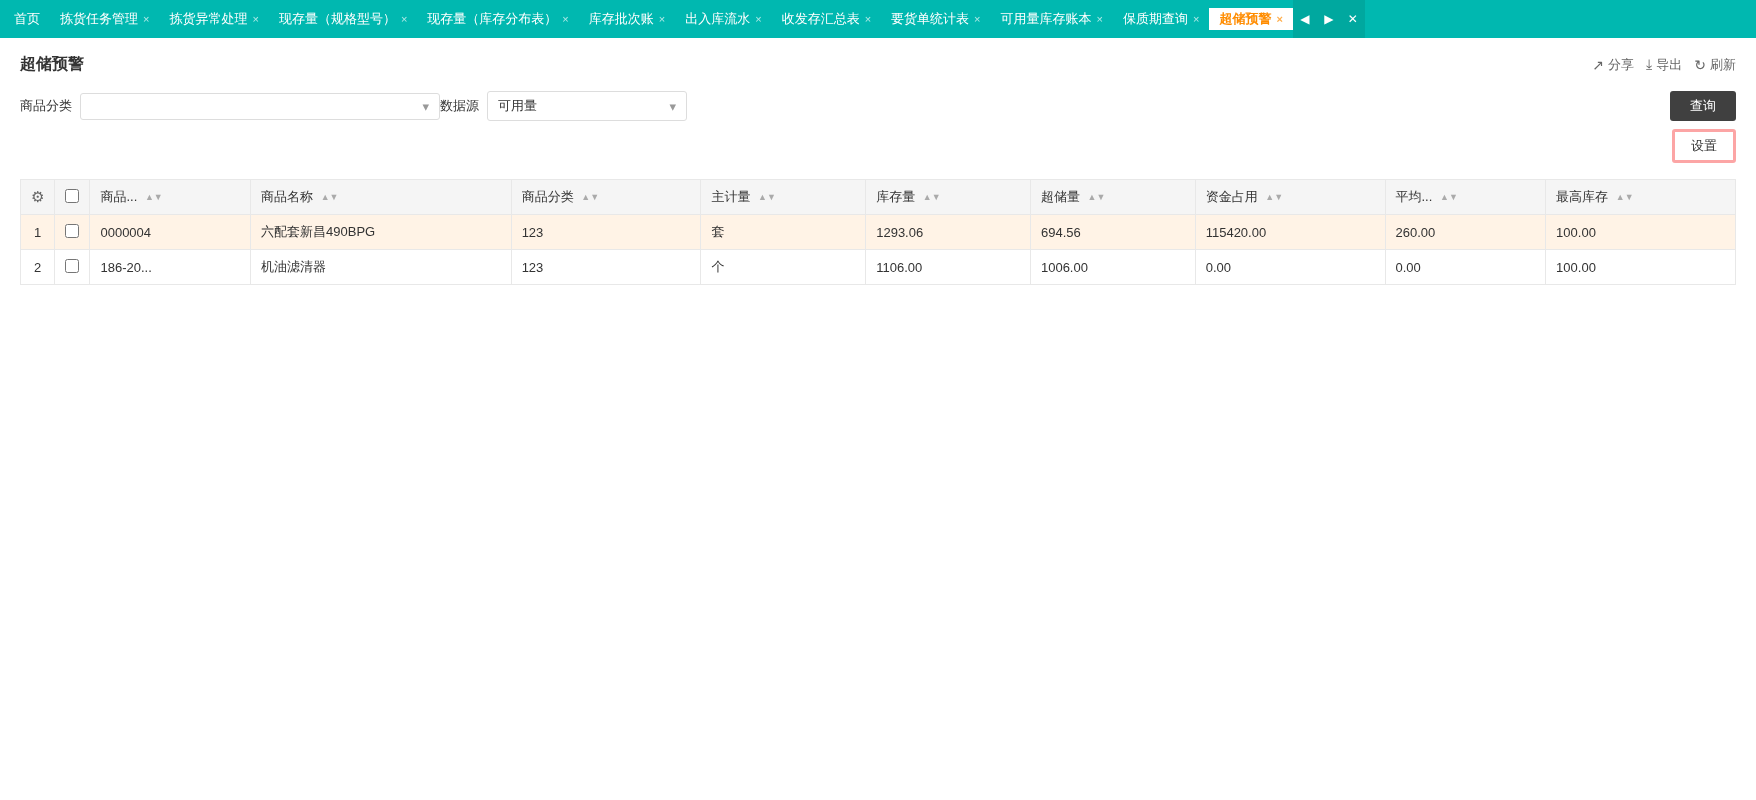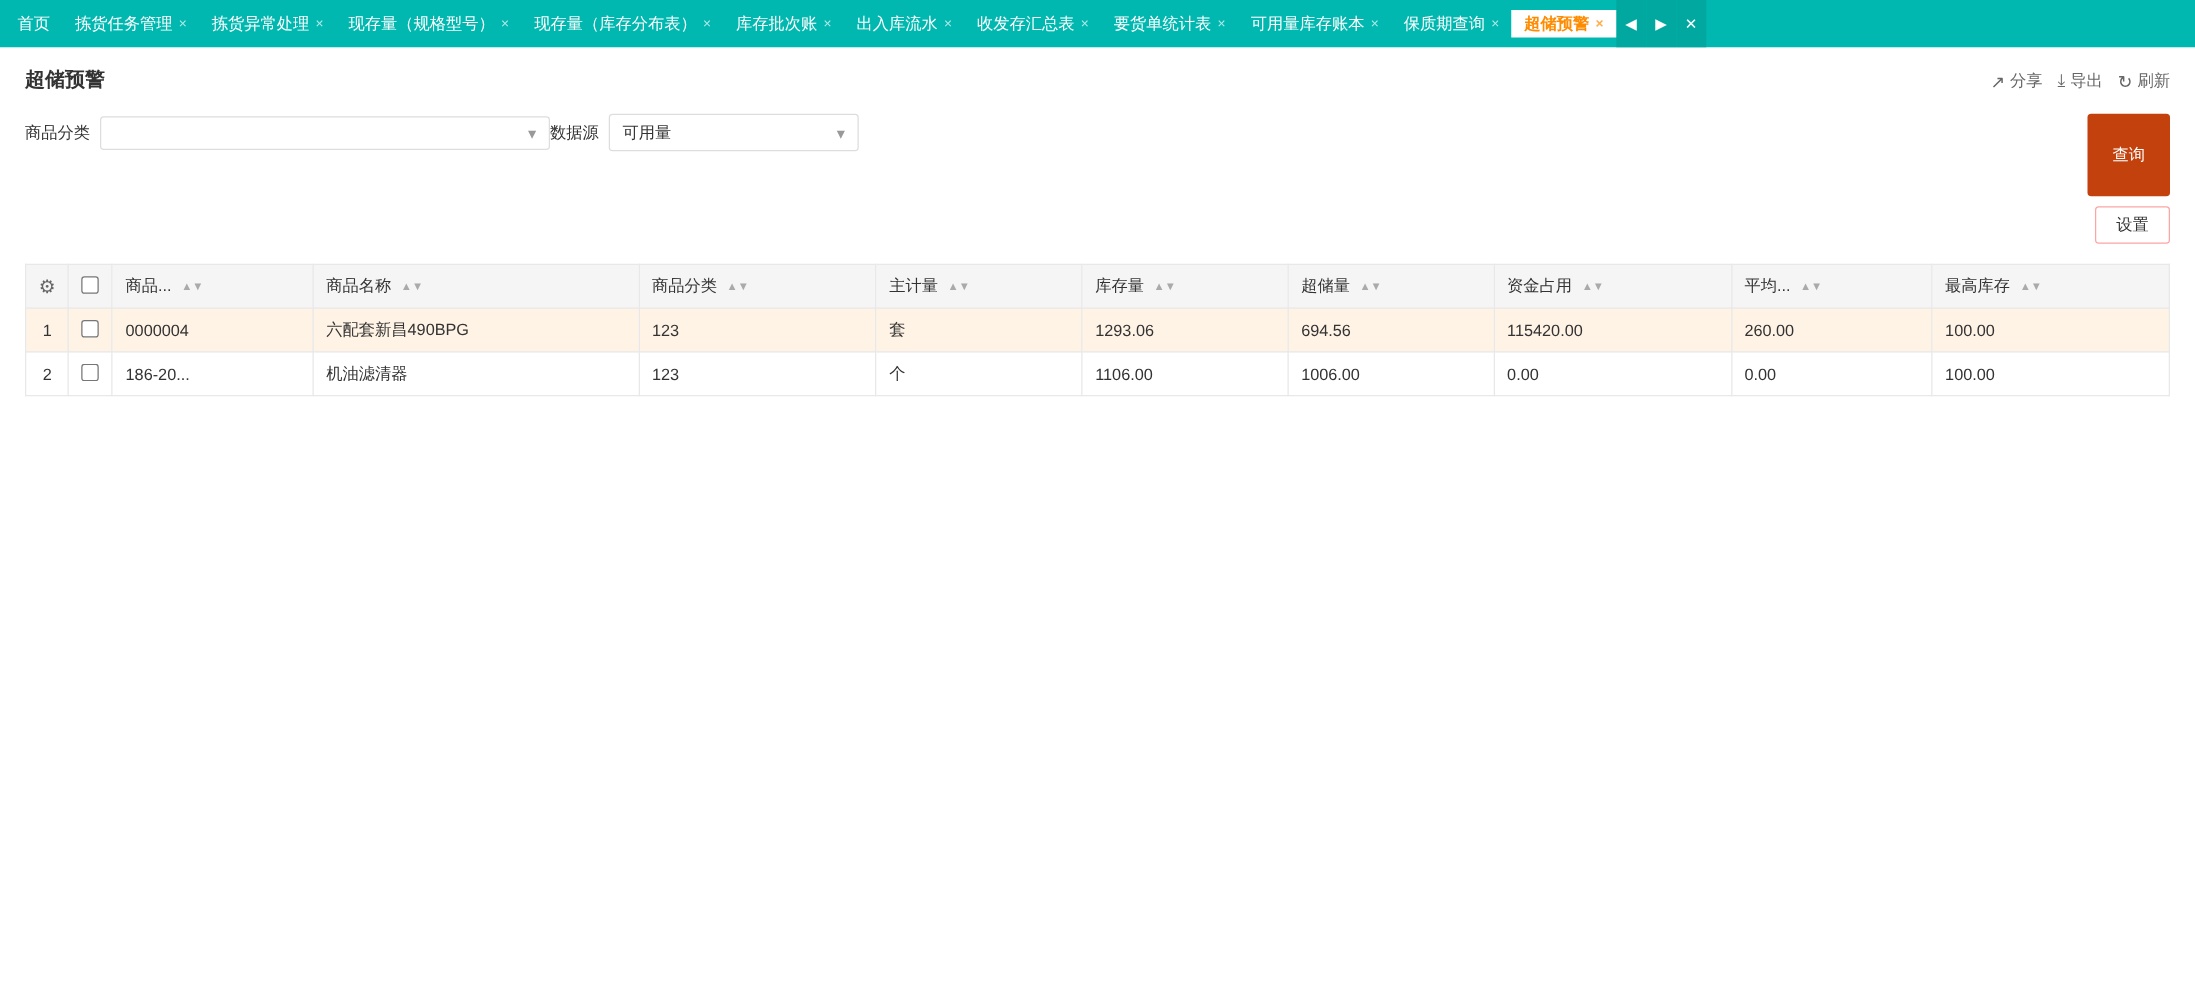--- a/index.html
+++ b/index.html
@@ -109,34 +109,34 @@
       cursor: pointer;
       min-width: 200px;
       justify-content: space-between;
       color: #333;
       font-size: 13px;
     }
     .filter-select .chevron { color: #999; margin-left: 8px; }
     .filter-select-wide { min-width: 360px; }
 
     .query-btn {
-      background: #c2410c;
+      background: #404040;
       color: #fff;
       border: none;
       border-radius: 3px;
-      padding: 24px 20px;
+      padding: 6px 20px;
       cursor: pointer;
       font-size: 13px;
       margin-left: auto;
     }
 
     .settings-btn {
       background: #fff;
       color: #333;
-      border: 1px solid #fca5a5;
+      border: 3px solid #fca5a5;
       border-radius: 3px;
       padding: 5px 16px;
       cursor: pointer;
       font-size: 13px;
       margin-top: 4px;
       margin-left: auto;
       display: block;
     }
 
     

